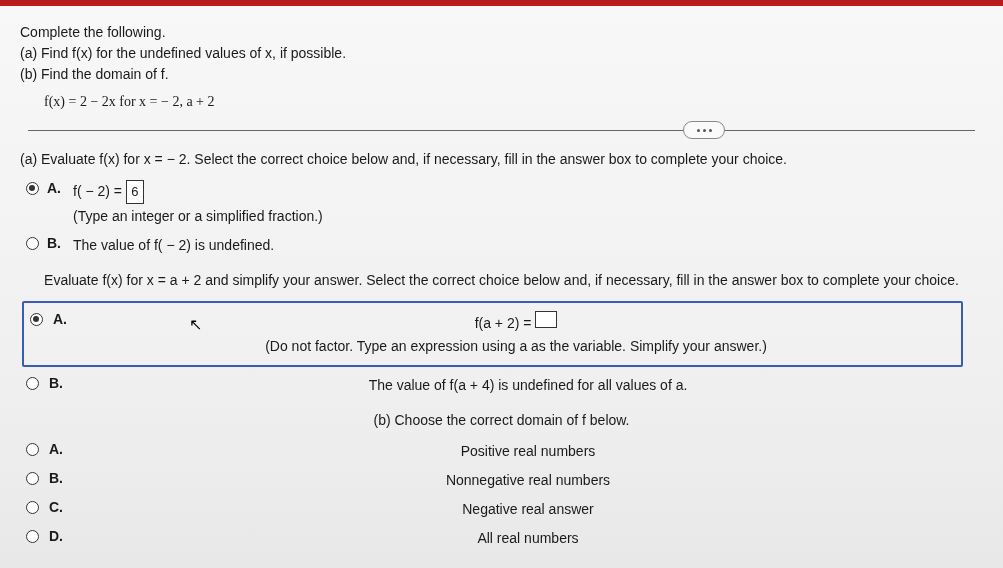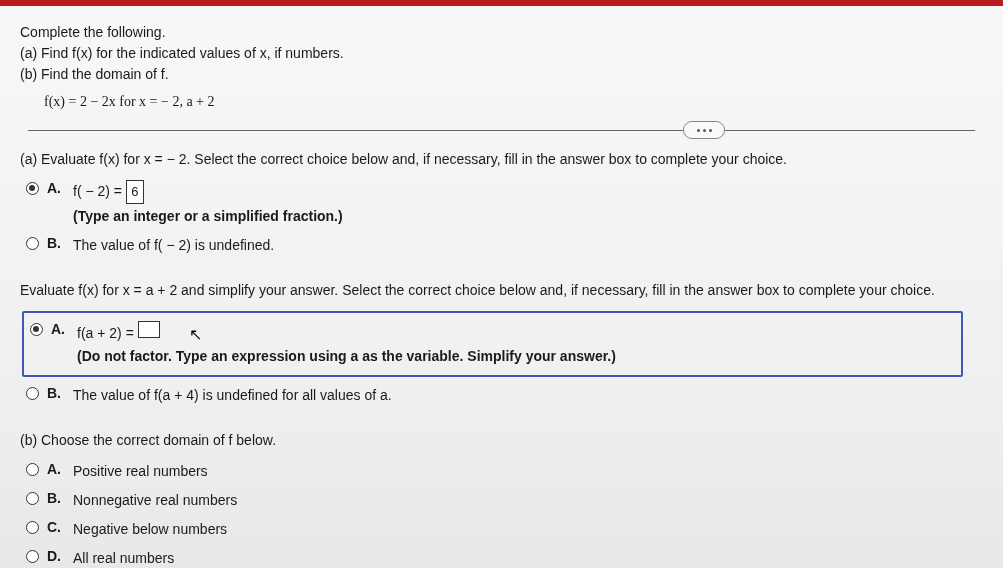--- a/index.html
+++ b/index.html
@@ -111,50 +111,49 @@
       vertical-align: baseline;
       font-size: 13px;
     }
     .input-box.empty {
       width: 22px;
       height: 17px;
     }
     .hint {
       display: block;
       margin-top: 2px;
-      font-weight: bold;
     }
     .highlighted {
       border: 2px solid #3b5bb5;
       border-radius: 2px;
       padding: 8px 6px;
       margin-left: 2px;
       margin-right: 20px;
       background: rgba(255,255,255,0.1);
       display: flex;
       align-items: flex-start;
     }
-    .section-spacing { margin-top: 24px; }
+    .section-spacing { margin-top: 14px; text-align: center; }
     .cursor {
       position: absolute;
       pointer-events: none;
       font-size: 16px;
       color: #000;
     }
   </style>
 </head>
 <body>
 
 <div class="red-bar"></div>
 
 <div class="content">
 
   <div class="problem-statement">
     <div>Complete the following.</div>
-    <div>(a) Find f(x) for the indicated values of x, if numbers.</div>
+    <div>(a) Find f(x) for the undefined values of x, if possible.</div>
     <div>(b) Find the domain of f.</div>
     <div class="function-def">f(x) = 2 − 2x for x = − 2, a + 2</div>
   </div>
 
   <div class="divider-line">
     <div class="ellipsis-pill">
       <span></span>
         <span></span>
         <span></span>
     </div>
@@ -210,21 +209,21 @@
 
     <div class="option-row">
       <div class="radio"></div>
       <div class="option-label">B.</div>
       <div class="option-content">Nonnegative real numbers</div>
     </div>
 
     <div class="option-row">
       <div class="radio"></div>
       <div class="option-label">C.</div>
-      <div class="option-content">Negative below numbers</div>
+      <div class="option-content">Negative real answer</div>
     </div>
 
     <div class="option-row">
       <div class="radio"></div>
       <div class="option-label">D.</div>
       <div class="option-content">All real numbers</div>
     </div>
   </div>
 
 </div>

